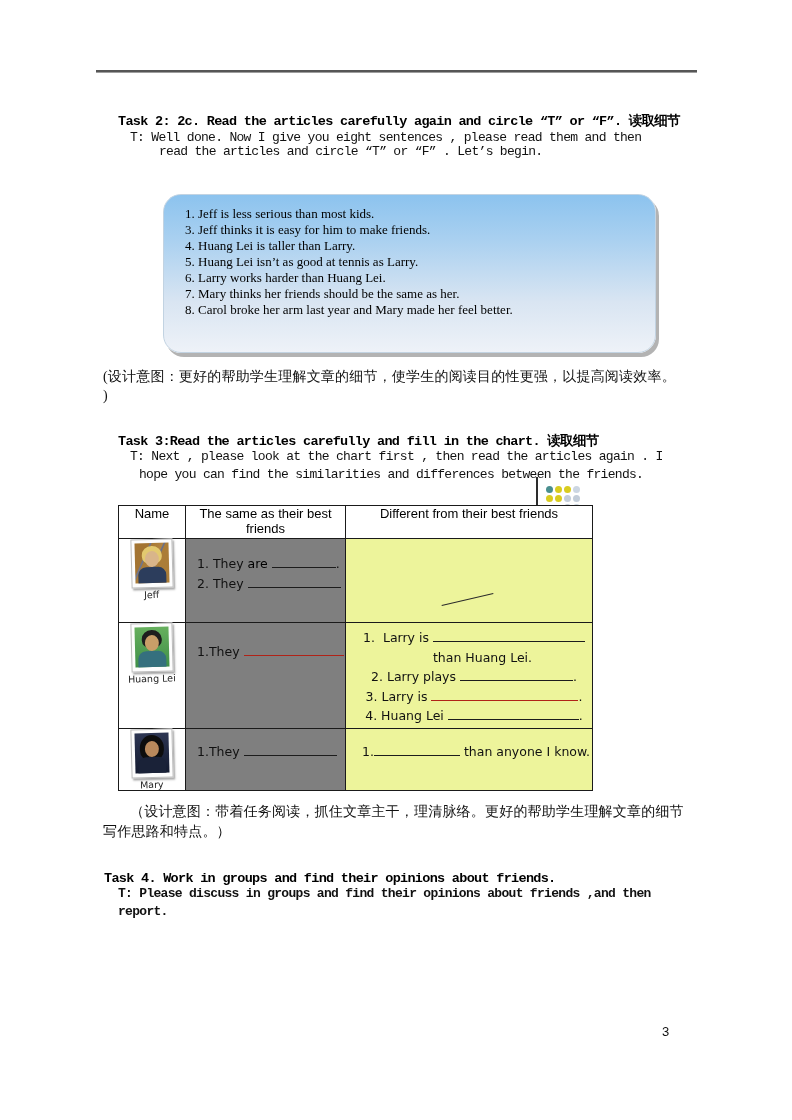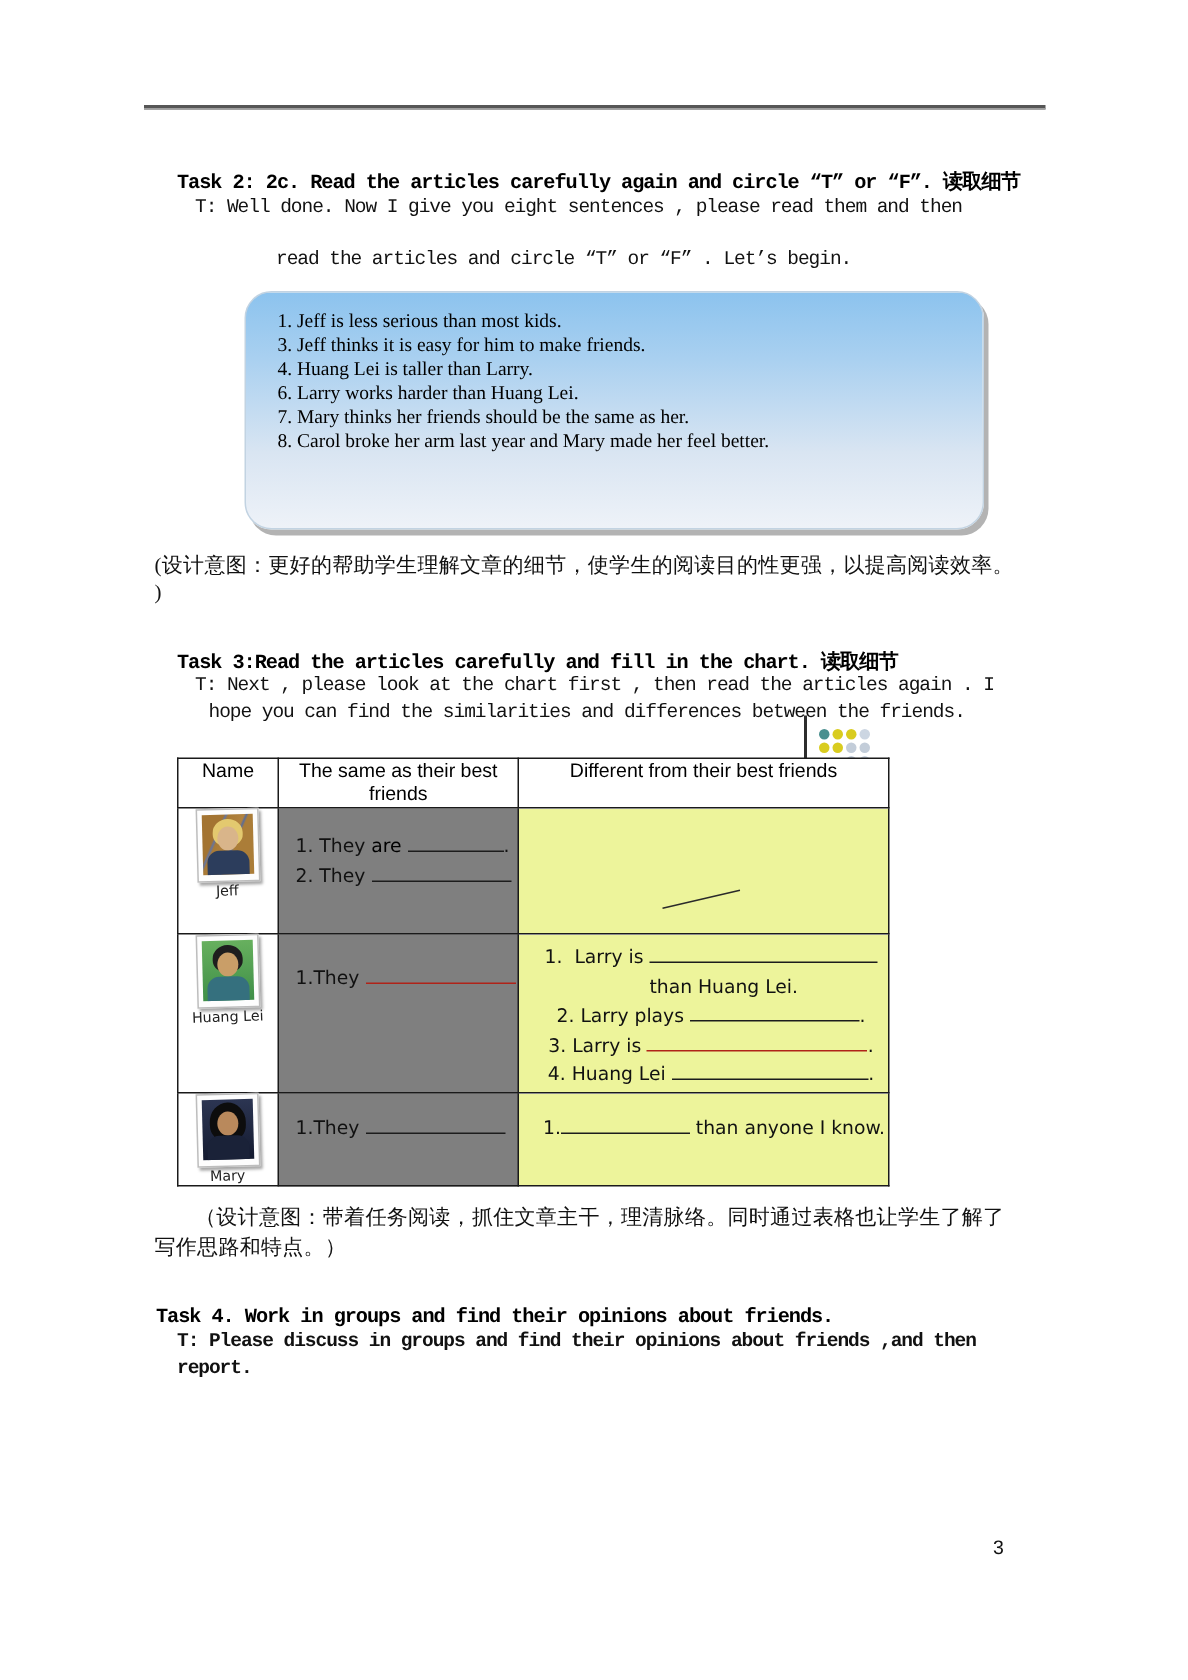--- a/index.html
+++ b/index.html
@@ -68,27 +68,28 @@
 </style>
 </head>
 <body>
 
 <div id="page">
 
   <div class="topline"></div>
 
   <div class="hding" style="left:118px;top:96px;">Task 2: 2c. Read the articles carefully again and circle “T” or “F”. 读取细节</div>
   <div class="mono" style="left:130px;top:130px;">T: Well done. Now I give you eight sentences , please read them and then</div>
-  <div class="mono" style="left:159px;top:165px;margin-left:25px;">read the articles and circle “T” or “F” . Let’s begin.</div>
+  <div class="mono" style="left:159px;top:144px;">read the articles and circle “T” or “F” . Let’s begin.</div>
 
   <div class="bluebox">
     <div class="inner">
       <div class="sent">1. Jeff is less serious than most kids.</div>
       <div class="sent">3. Jeff thinks it is easy for him to make friends.</div>
       <div class="sent">4. Huang Lei is taller than Larry.</div>
+      <div class="sent">5. Huang Lei isn’t as good at tennis as Larry.</div>
       <div class="sent">6. Larry works harder than Huang Lei.</div>
       <div class="sent">7. Mary thinks her friends should be the same as her.</div>
       <div class="sent">8. Carol broke her arm last year and Mary made her feel better.</div>
     </div>
   </div>
 
   <div class="cjknote" style="left:103px;top:368px;">(设计意图：更好的帮助学生理解文章的细节，使学生的阅读目的性更强，以提高阅读效率。</div>
   <div class="cjknote" style="left:103px;top:388px;">)</div>
 
   <div class="hding" style="left:118px;top:416px;">Task 3:Read the articles carefully and fill in the chart. 读取细节</div>
@@ -194,21 +195,21 @@
       </td>
       <td class="dc">
         <div class="cellpad3" style="padding-left:14px;">
           <div class="fl"><span>1.</span><span class="blank" style="width:86px"></span><span> than anyone I know.</span></div>
         </div>
       </td>
     </tr>
   </tbody>
     </table>
 
-  <div class="cjknote" style="left:130px;top:803px;">（设计意图：带着任务阅读，抓住文章主干，理清脉络。同时通过表格也让学生了解了</div>
+  <div class="cjknote" style="left:130px;top:803px;">（设计意图：带着任务阅读，抓住文章主干，理清脉络。更好的帮助学生理解文章的细节</div>
   <div class="cjknote" style="left:103px;top:823px;">写作思路和特点。）</div>
 
   <div class="hding" style="left:104px;top:855px;">Task 4. Work in groups and find their opinions about friends.</div>
   <div class="mono bold" style="left:118px;top:886px;">T: Please discuss in groups and find their opinions about friends ,and then</div>
   <div class="mono bold" style="left:118px;top:904px;">report.</div>
 
   <div class="pagenum">3</div>
 
 </div>
 

